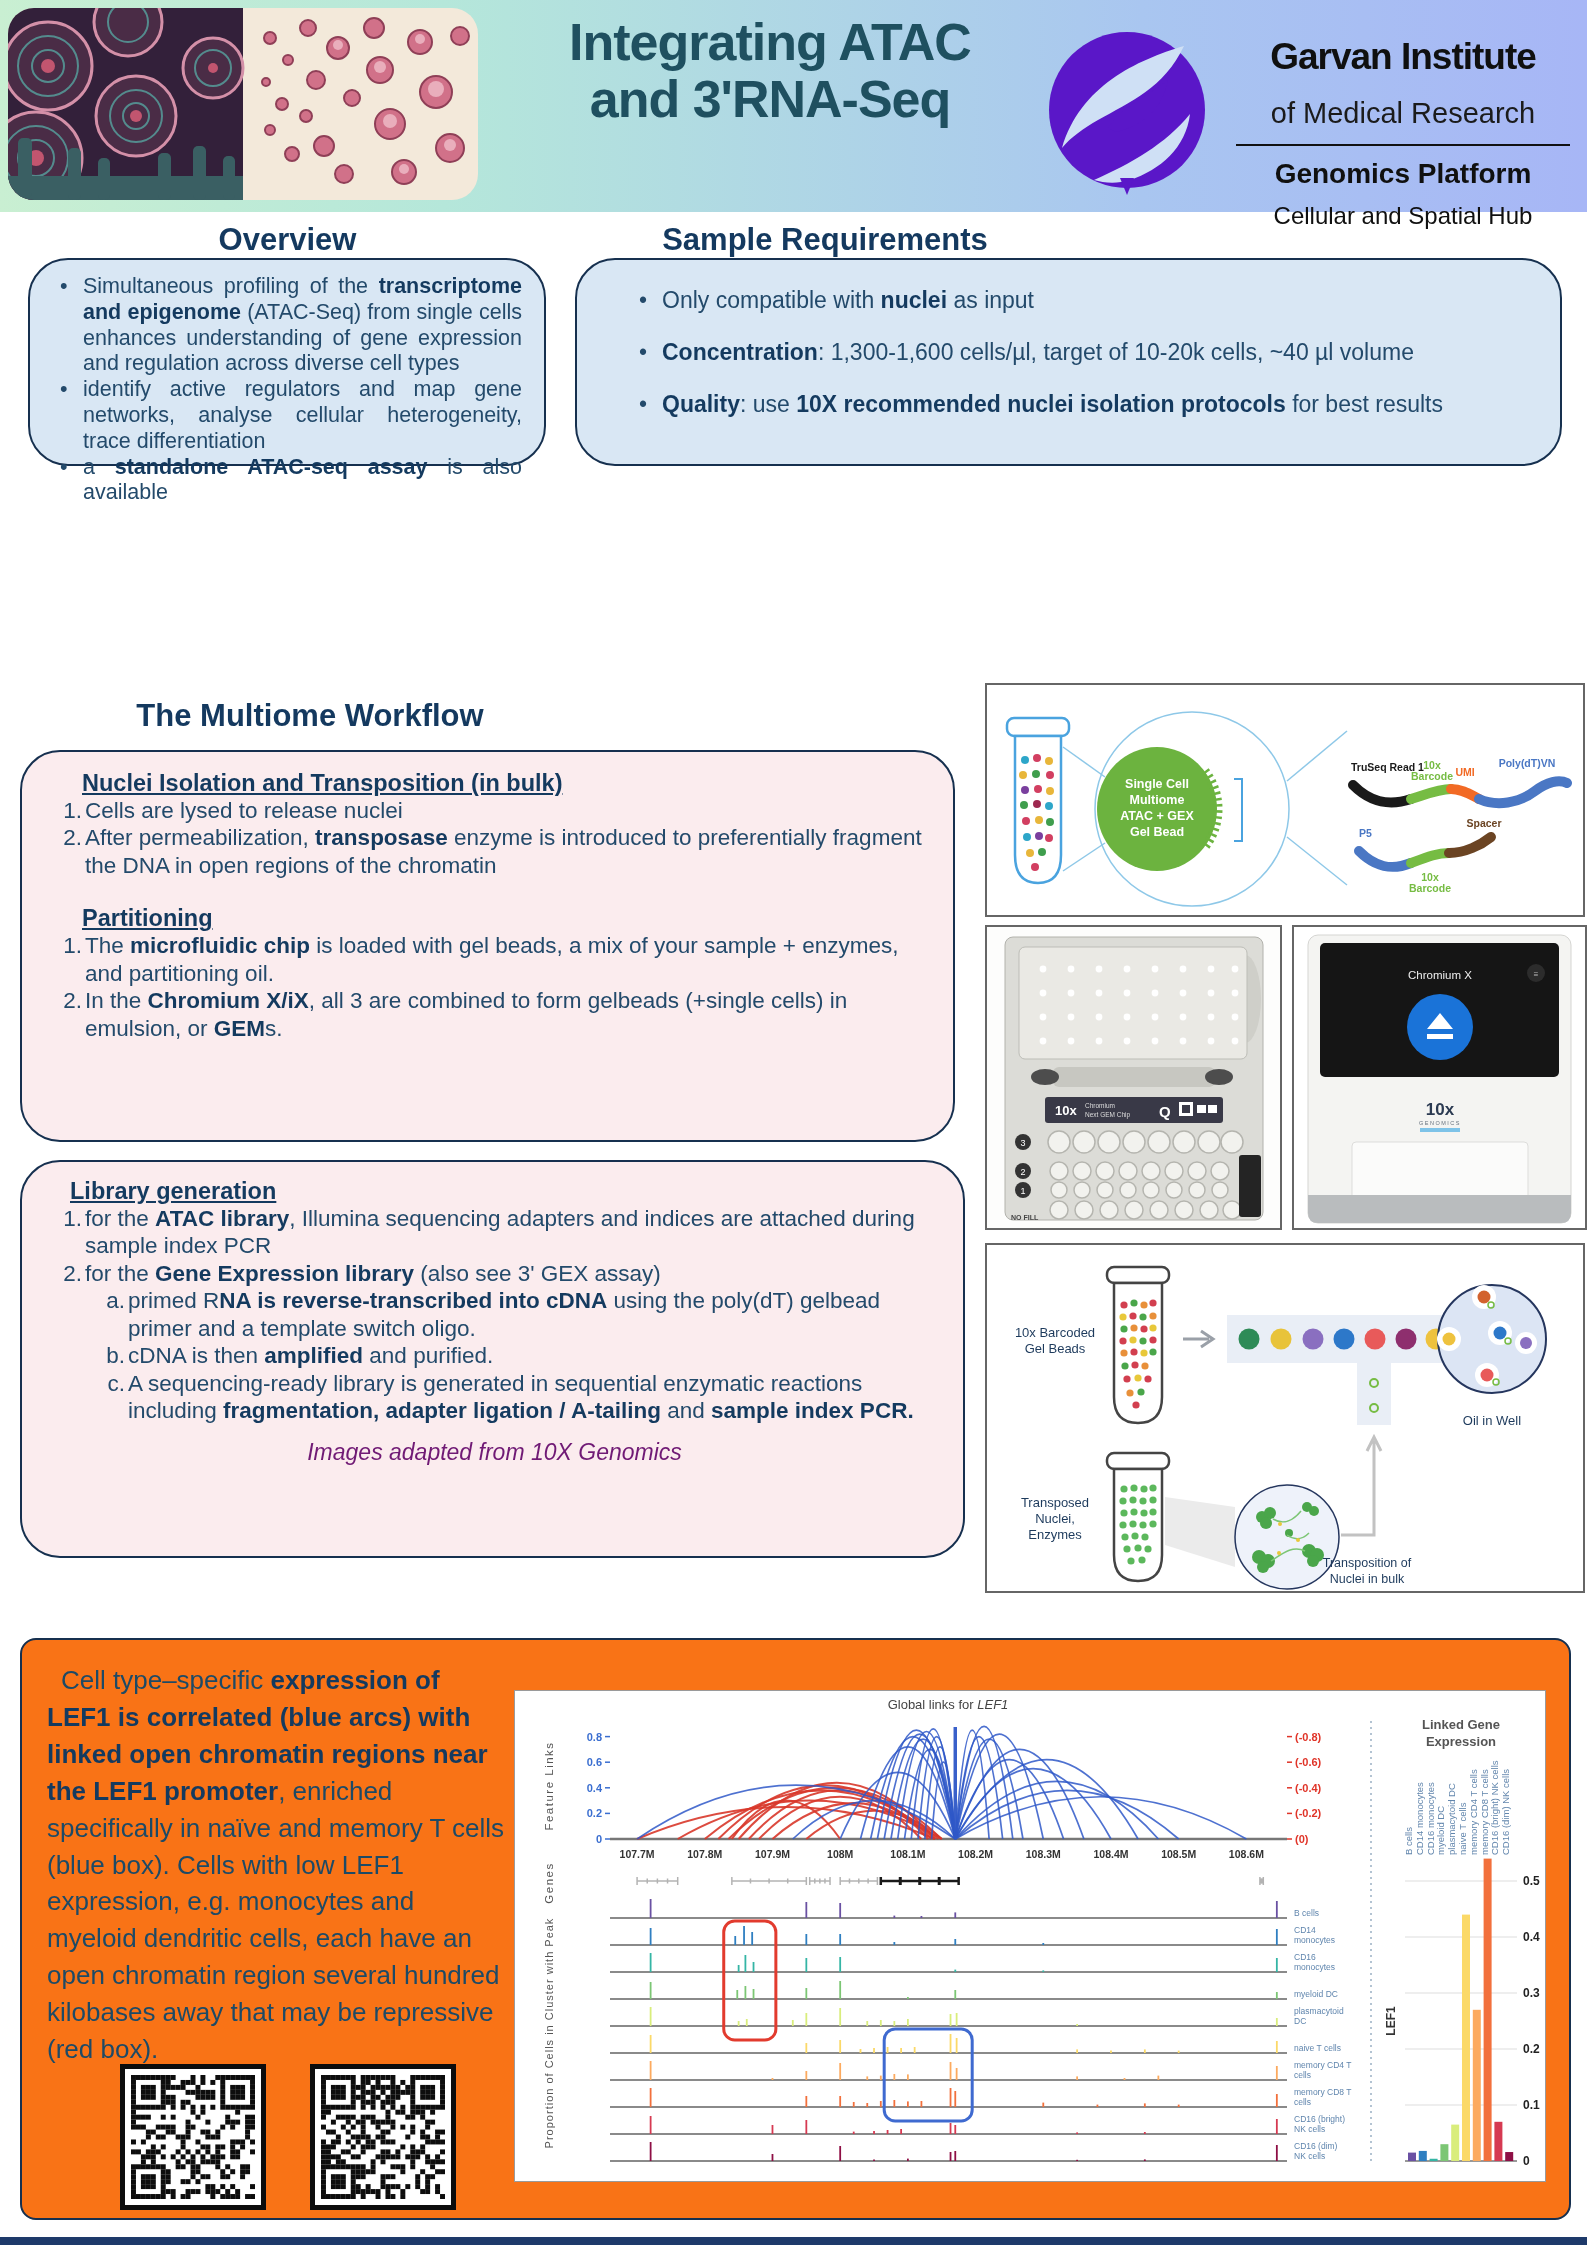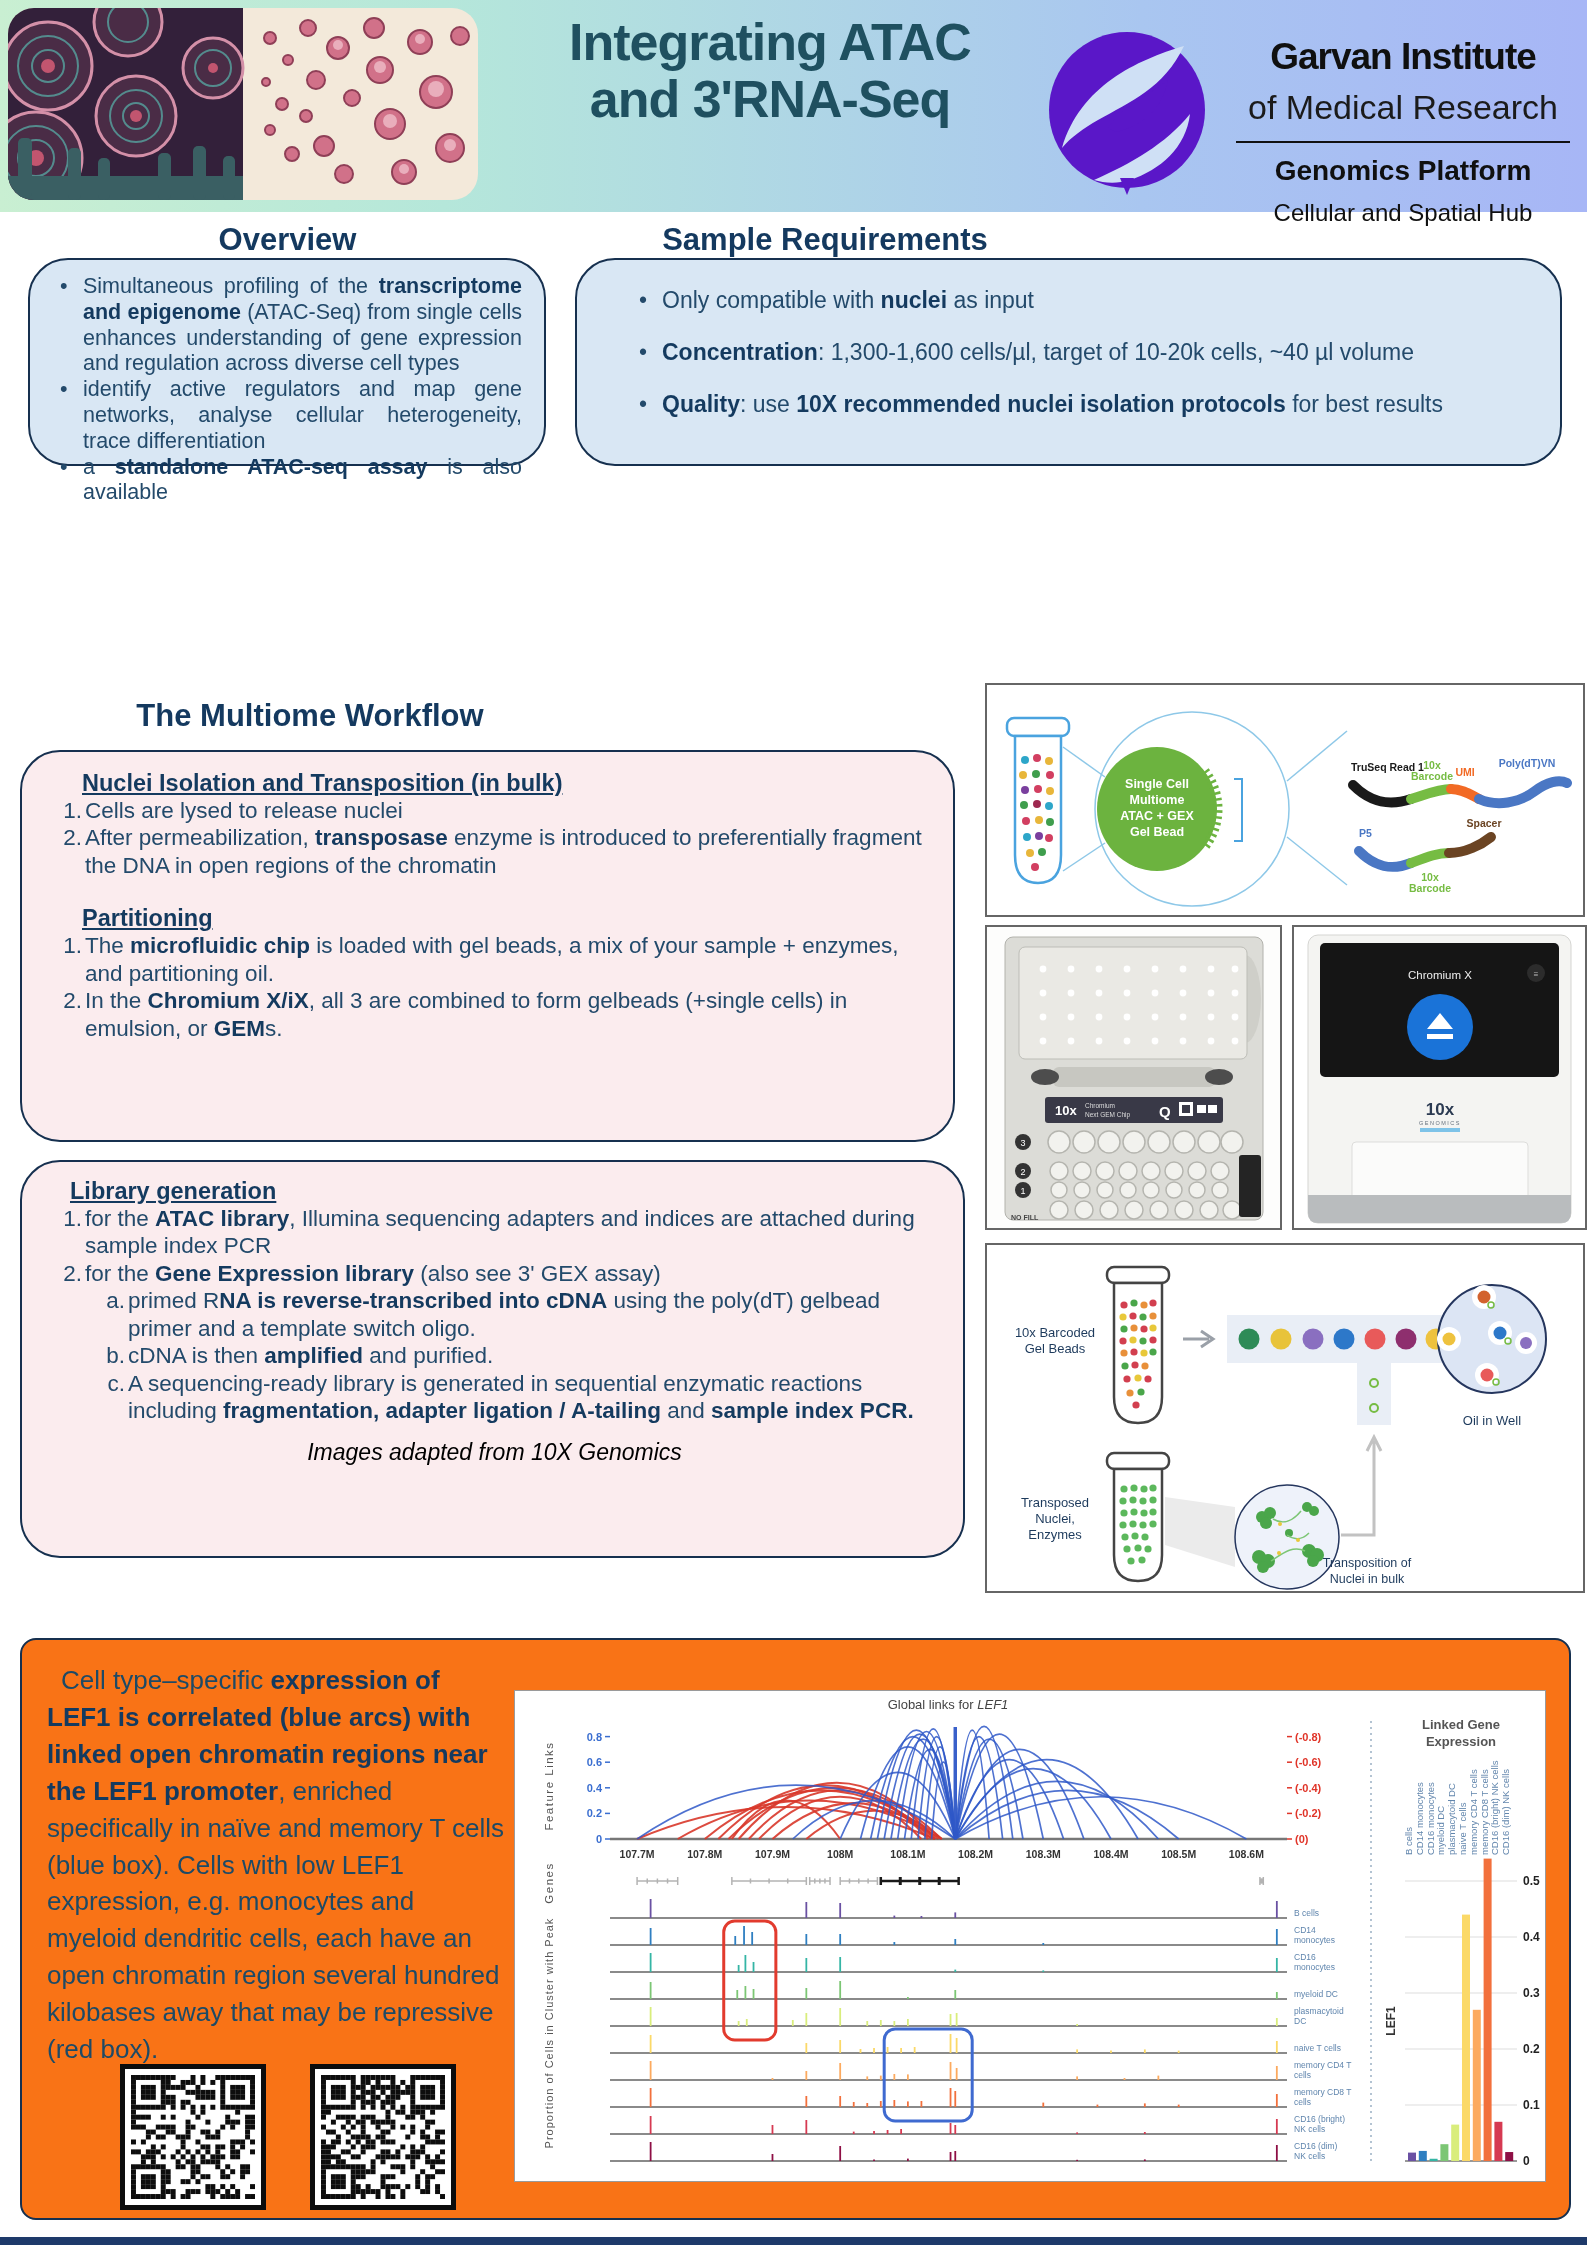--- a/index.html
+++ b/index.html
@@ -7,21 +7,21 @@
         font-family:"Liberation Sans", sans-serif;color:#234a6b;}
   .abs{position:absolute;}
   
   #header{left:0;top:0;width:1587px;height:212px;
     background:linear-gradient(90deg,#c9efd2 0%,#b5e7da 28%,#a9c6f0 72%,#a7b6f6 100%);}
   #histo{left:8px;top:8px;width:470px;height:192px;border-radius:26px;overflow:hidden;}
   #title{left:470px;top:14px;width:600px;text-align:center;font-size:52px;line-height:1.09;
          font-weight:bold;color:#1f5060;letter-spacing:-1px;}
   #org{left:1228px;top:36px;width:350px;text-align:center;color:#101010;}
   #org .name{font-size:37px;font-weight:bold;letter-spacing:-1px;}
-  #org .sub{font-size:34px;margin-top:10px;color:#1b1b1b;}
+  #org .sub{font-size:29px;margin-top:19px;color:#1b1b1b;}
   #org .rule{height:2px;background:#111;margin:14px 8px 12px 8px;}
   #org .dept{font-size:28px;font-weight:bold;}
   #org .hub{font-size:24px;margin-top:12px;}
   
   .h{font-size:31px;font-weight:bold;color:#14395f;text-align:center;}
   
   .roundbox{border:2px solid #16304f;}
   .bluebox{background:#d9e7f4;border-radius:40px;}
   .pinkbox{background:#fbecee;border-radius:40px;}
   .greenbox{background:#f97316;border-radius:16px;}
@@ -37,21 +37,21 @@
   b{color:#143a5f;}
   
   .wf-title{font-size:23.5px;font-weight:bold;text-decoration:underline;color:#143a5f;margin-left:30px;}
   ol.num, ol.alpha{list-style:none;margin:0;padding:0;font-size:22.5px;line-height:1.22;}
   ol.num{counter-reset:n;}
   ol.num > li{counter-increment:n;position:relative;padding-left:33px;}
   ol.num > li::before{content:counter(n) ".";position:absolute;left:0;width:30px;text-align:right;}
   ol.alpha{counter-reset:a;margin-left:48px;}
   ol.alpha > li{counter-increment:a;position:relative;padding-left:28px;}
   ol.alpha > li::before{content:counter(a,lower-alpha) ".";position:absolute;left:0;width:25px;text-align:right;}
-  .credit{font-style:italic;font-size:23px;text-align:center;color:#000000;}
+  .credit{font-style:italic;font-size:23px;text-align:center;color:#701a75;}
   
   .fig{background:#fff;border:2px solid #666;box-sizing:border-box;}
   .figthin{background:#fff;border:1.5px solid #9a9a9a;box-sizing:border-box;}
   
   #data-desc{font-size:26px;line-height:1.42;color:#1d4a66;}
   
   .qr{background:#fff;border:5px solid #0d0d0d;padding:6px;}
   #footer-bar{left:0;top:2237px;width:1587px;height:8px;background:#1e3a6a;}
   svg text{font-family:"Liberation Sans", sans-serif;}
 </style>

